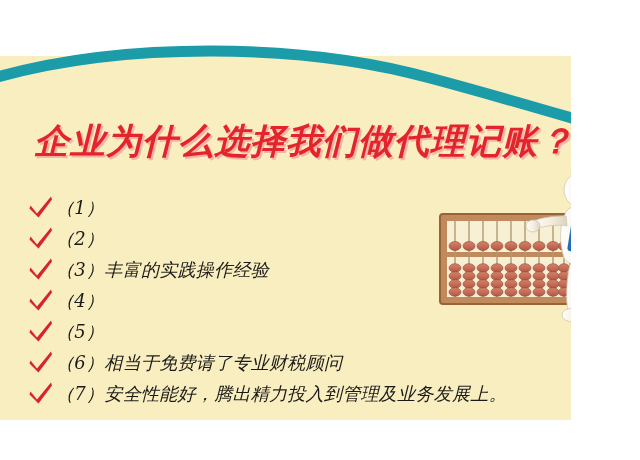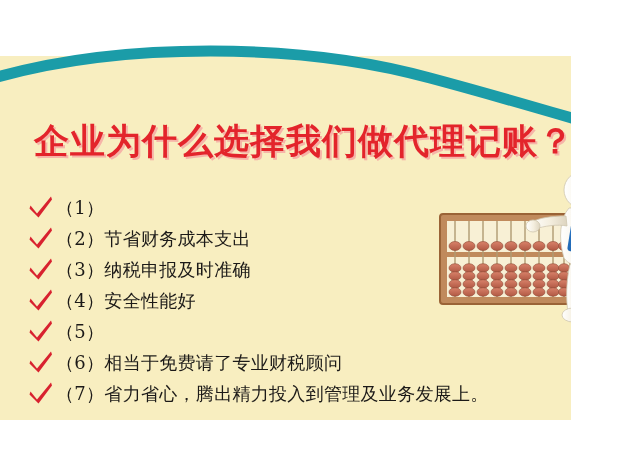--- a/index.html
+++ b/index.html
@@ -9,20 +9,21 @@
   }
   body {
     font-family: "DejaVu Sans", sans-serif;
   }
   #poster {
     position: relative;
     width: 571px;
     height: 460px;
     overflow: hidden;
     background: #bef264;
+    font-style: italic;
   }
   
   .cream-panel {
     position: absolute;
     left: 0;
     top: 56px;
     width: 640px;
     height: 364px;
     background: #f8eec0;
   }
@@ -124,37 +125,35 @@
         <path d="M2.5 10.5 L9 18.5 L23 1.5 L24 4.5 L10.5 22.5 L1.5 13.5 Z" fill="#d8222f"></path>
       </svg>
       <span class="item-text">（1）</span>
     </div>
 
     <div class="list-item">
       <svg class="check-icon" viewBox="0 0 26 24">
         <path d="M2.5 10.5 L9 18.5 L23 1.5 L24 4.5 L10.5 22.5 L1.5 13.5 Z" fill="#d8222f"></path>
       </svg>
       <span class="item-text">（2）</span>
-      <span class="item-text">节省财务成本支出</span>
     </div>
 
     <div class="list-item">
       <svg class="check-icon" viewBox="0 0 26 24">
         <path d="M2.5 10.5 L9 18.5 L23 1.5 L24 4.5 L10.5 22.5 L1.5 13.5 Z" fill="#d8222f"></path>
       </svg>
       <span class="item-text">（3）</span>
-      <span class="item-text">纳税申报及时准确</span>
+      <span class="item-text">丰富的实践操作经验</span>
     </div>
 
     <div class="list-item">
       <svg class="check-icon" viewBox="0 0 26 24">
         <path d="M2.5 10.5 L9 18.5 L23 1.5 L24 4.5 L10.5 22.5 L1.5 13.5 Z" fill="#d8222f"></path>
       </svg>
       <span class="item-text">（4）</span>
-      <span class="item-text">安全性能好</span>
     </div>
 
     <div class="list-item">
       <svg class="check-icon" viewBox="0 0 26 24">
         <path d="M2.5 10.5 L9 18.5 L23 1.5 L24 4.5 L10.5 22.5 L1.5 13.5 Z" fill="#d8222f"></path>
       </svg>
       <span class="item-text">（5）</span>
     </div>
 
     <div class="list-item">
@@ -163,21 +162,21 @@
       </svg>
       <span class="item-text">（6）</span>
       <span class="item-text">相当于免费请了专业财税顾问</span>
     </div>
 
     <div class="list-item">
       <svg class="check-icon" viewBox="0 0 26 24">
         <path d="M2.5 10.5 L9 18.5 L23 1.5 L24 4.5 L10.5 22.5 L1.5 13.5 Z" fill="#d8222f"></path>
       </svg>
       <span class="item-text">（7）</span>
-      <span class="item-text">省力省心，腾出精力投入到管理及业务发展上。</span>
+      <span class="item-text">安全性能好，腾出精力投入到管理及业务发展上。</span>
     </div>
 
   </div>
 
   <div class="illustration">
     <svg class="illus-svg" width="202" height="180" viewBox="0 0 202 180">
       <defs>
         <linearGradient id="bodyGrad" x1="0" y1="0" x2="1" y2="0">
           <stop offset="0%" stop-color="#ffffff"></stop>
           <stop offset="55%" stop-color="#f4eede"></stop>

